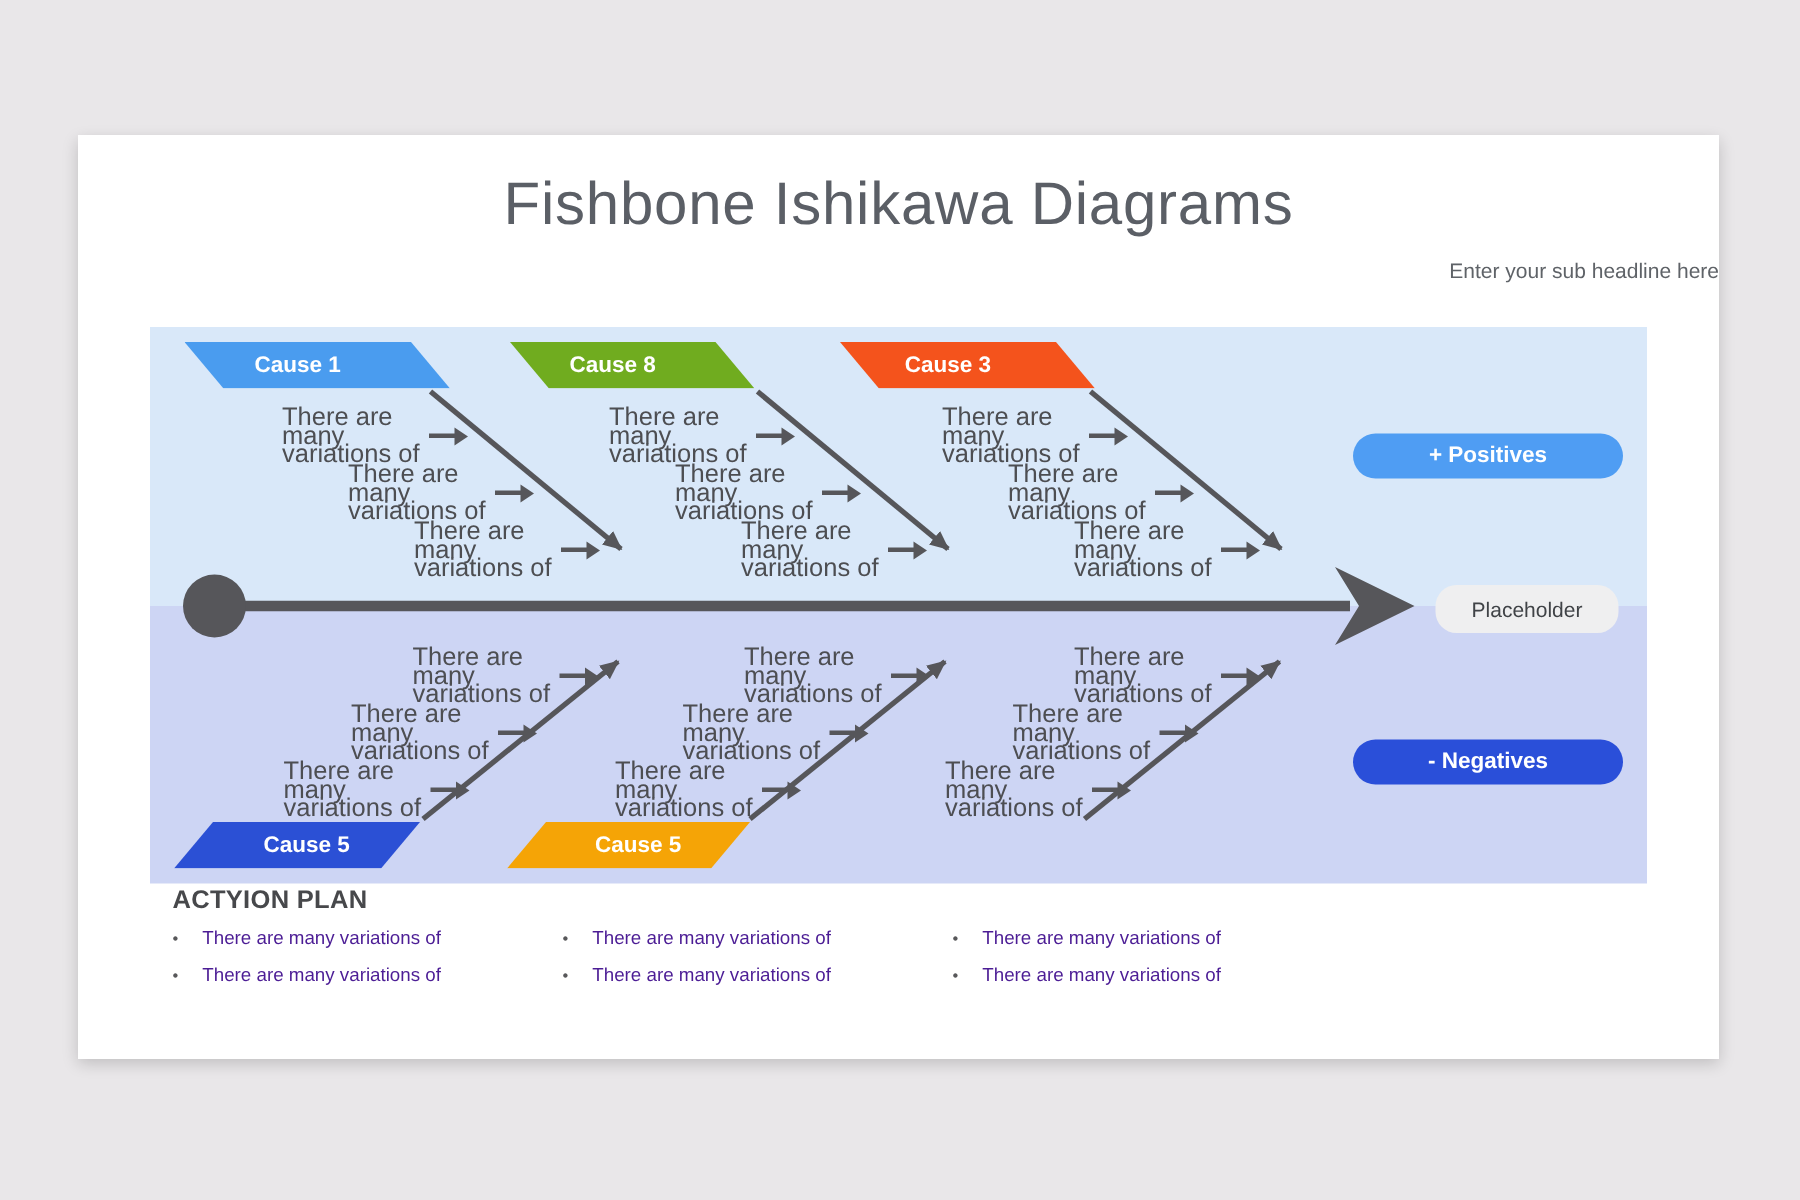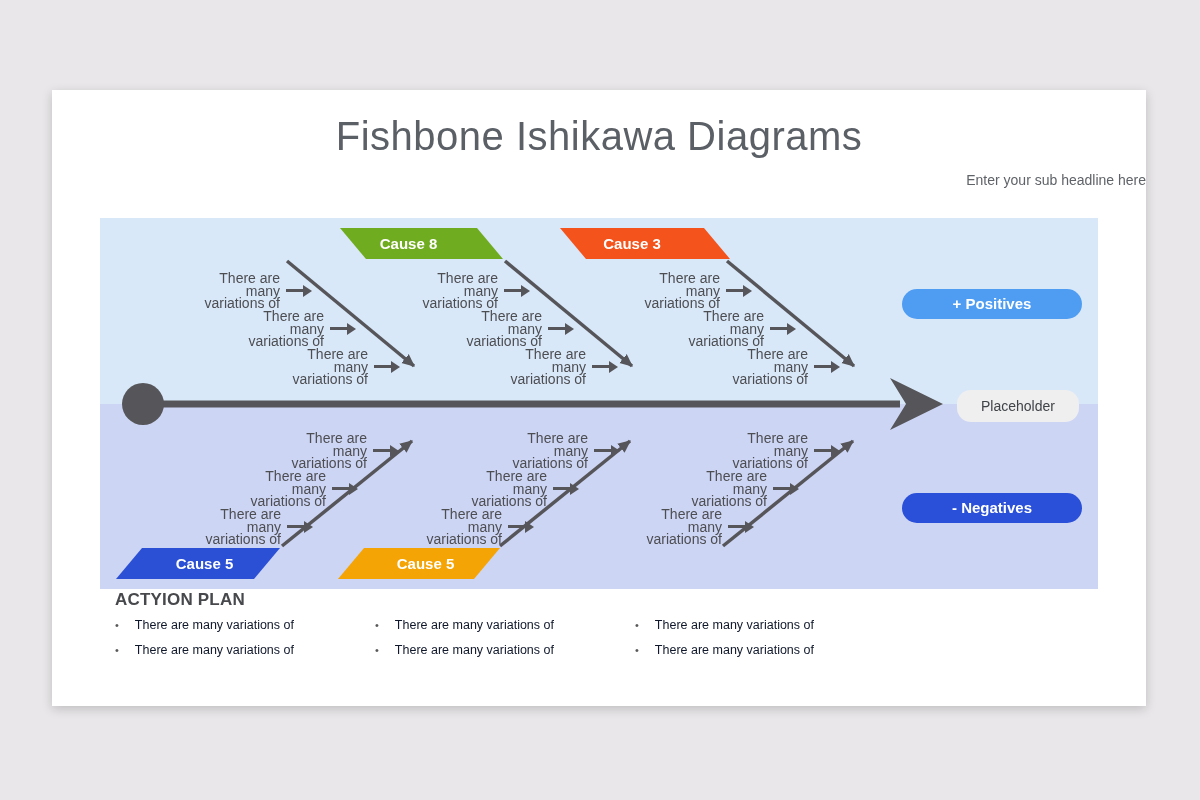--- a/index.html
+++ b/index.html
@@ -66,22 +66,21 @@
     padding-left: 13px;
   }
   .rib-row {
     position: absolute;
     display: flex;
     align-items: center;
     width: 124px;
   }
   .rib-text {
     width: 92px;
-    text-align: right;
-    font-size: 14px;
+    font-size: 17px;
     line-height: 12.5px;
     color: #4d4e52;
   }
   .mini-arrow {
     position: relative;
     width: 26px; height: 13px;
     margin-left: 6px;
     flex: 0 0 26px;
   }
   .mini-arrow::before {
@@ -134,21 +133,21 @@
   }
   .action-col {
     position: absolute;
     top: 28px;
     width: 250px;
   }
   .action-bullet {
     display: flex;
     align-items: baseline;
     font-size: 12.5px;
-    color: #0f172a;
+    color: #4c1d95;
     margin-bottom: 11px;
   }
   .action-bullet::before {
     content: "•";
     font-size: 11px;
     margin-right: 16px;
     color: #58585a;
   }
 </style>
 </head>
@@ -176,20 +175,21 @@
 
       <line x1="187" y1="43" x2="314" y2="148" stroke="#56565a" stroke-width="3.5" marker-end="url(#ribhead)"></line>
       <line x1="405" y1="43" x2="532" y2="148" stroke="#56565a" stroke-width="3.5" marker-end="url(#ribhead)"></line>
       <line x1="627" y1="43" x2="754" y2="148" stroke="#56565a" stroke-width="3.5" marker-end="url(#ribhead)"></line>
 
       <line x1="182" y1="328" x2="312" y2="223" stroke="#56565a" stroke-width="3.5" marker-end="url(#ribhead)"></line>
       <line x1="400" y1="328" x2="530" y2="223" stroke="#56565a" stroke-width="3.5" marker-end="url(#ribhead)"></line>
       <line x1="623" y1="328" x2="753" y2="223" stroke="#56565a" stroke-width="3.5" marker-end="url(#ribhead)"></line>
     </svg>
 
+    <div class="cause-banner slant-top" style="left: 23px; top: 10px; width: 177px; background-color: rgb(74, 156, 239);">Cause 1</div>
     <div class="cause-banner slant-top" style="left: 240px; top: 10px; width: 163px; background-color: rgb(112, 172, 31);">Cause 8</div>
     <div class="cause-banner slant-top" style="left: 460px; top: 10px; width: 170px; background-color: rgb(244, 83, 28);">Cause 3</div>
     <div class="cause-banner slant-bottom" style="left: 16px; top: 330px; width: 164px; background-color: rgb(43, 80, 213);">Cause 5</div>
     <div class="cause-banner slant-bottom" style="left: 238px; top: 330px; width: 162px; background-color: rgb(245, 164, 6);">Cause 5</div>
 
     <div class="rib-row" style="left:88px; top:54px;">
       <div class="rib-text">
           <div>There are many</div>
           <div>variations of</div>
         </div>

